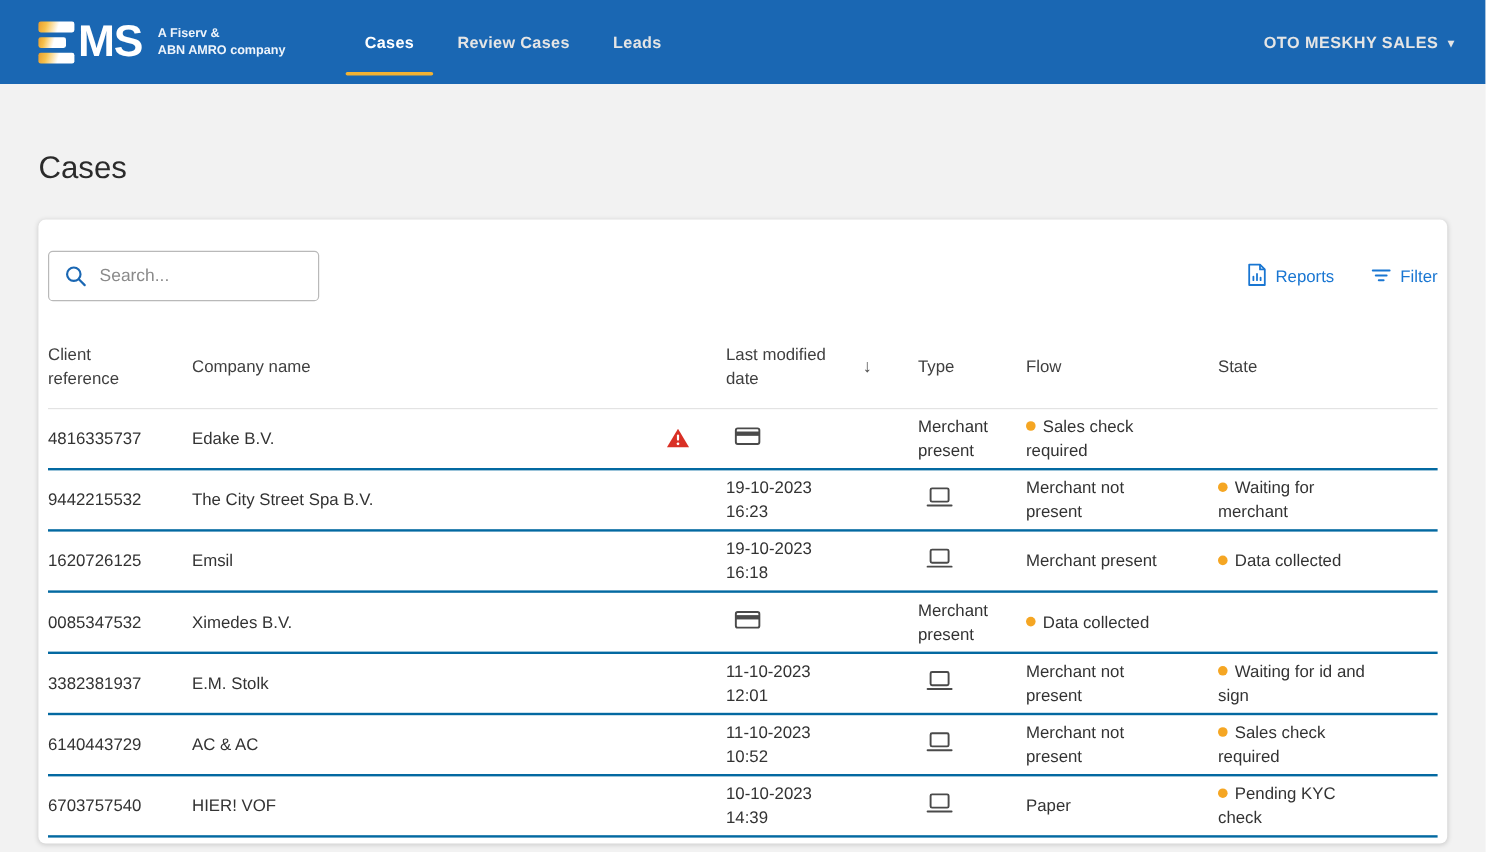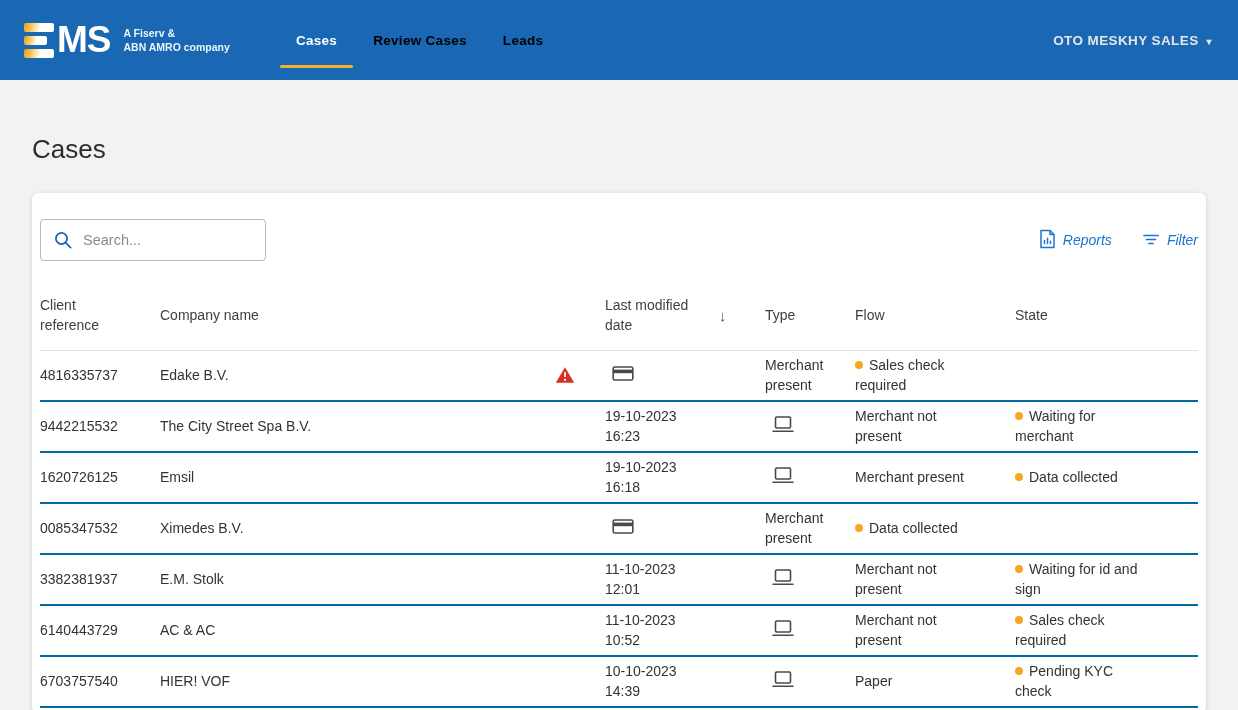--- a/index.html
+++ b/index.html
@@ -13,42 +13,42 @@
   *{box-sizing:border-box;margin:0;padding:0;}
   html,body{width:1238px;height:710px;overflow:hidden;}
   body{
     font-family:"Liberation Sans", sans-serif;
     background:#f2f2f2;
     color:#333;
   }
 
   
   .app-header{
-    height:80px;
+    height:70px;
     background:var(--header-blue);
     display:flex;
     align-items:center;
-    padding:0 26px 0 24px;
+    padding:0 26px 0 32px;
   }
   .logo{display:flex;align-items:center;cursor:pointer;}
   .logo-e{display:flex;flex-direction:column;gap:4px;margin-right:3px;}
   .logo-e i{
     display:block;height:9px;border-radius:2px;
     background:linear-gradient(105deg,#e89d2e 0%,#f7c14b 22%,#ffffff 55%);
   }
   .logo-e i:nth-child(1){width:30px;}
   .logo-e i:nth-child(2){width:23px;}
   .logo-e i:nth-child(3){width:30px;}
   .logo-ms{font-size:37px;font-weight:700;color:#fff;line-height:.9;letter-spacing:-1px;}
   .tagline{margin-left:13px;font-size:10.5px;font-weight:700;color:#eef4fb;line-height:1.35;}
   .main-nav{display:flex;margin-left:48px;height:70px;}
   .nav-item{
     position:relative;display:flex;align-items:center;
     padding:0 18px;font-size:13.5px;font-weight:700;letter-spacing:.3px;
-    color:#000000;cursor:pointer;white-space:nowrap;
+    color:#e5e5e5;cursor:pointer;white-space:nowrap;
   }
   .nav-item.active{color:#fff;}
   .nav-item.active::after{
     content:"";position:absolute;left:2px;right:2px;bottom:7px;height:3px;
     background:var(--tab-underline);border-radius:2px;
   }
   .user-menu{
     margin-left:auto;display:flex;align-items:center;gap:8px;
     color:#e5e5e5;font-size:13.5px;font-weight:600;letter-spacing:.4px;cursor:pointer;
   }
@@ -71,21 +71,21 @@
   .search-input{
     width:226px;height:42px;border:1px solid #b9b9b9;border-radius:4px;
     padding:0 12px 0 42px;font-size:14.5px;color:#333;outline:none;
     font-family:"Liberation Sans", sans-serif;background:#fff;
   }
   .search-input::placeholder{color:#8a8a8a;}
   .search-icon{position:absolute;left:13px;top:50%;transform:translateY(-50%);display:flex;}
   .toolbar-actions{display:flex;align-items:center;gap:30px;}
   .tool-link{
     display:flex;align-items:center;gap:7px;color:var(--link-blue);
-    font-size:14px;font-weight:500;cursor:pointer;white-space:nowrap;font-style:italic;
+    font-size:14px;font-weight:500;cursor:pointer;white-space:nowrap;
   }
 
   
   .thead, .trow{
     display:grid;
     grid-template-columns:120px 1fr 160px 90px 160px 183px;
     align-items:center;
   }
   .thead{
     margin-top:34px;padding-bottom:14px;border-bottom:1px solid #e3e3e3;

